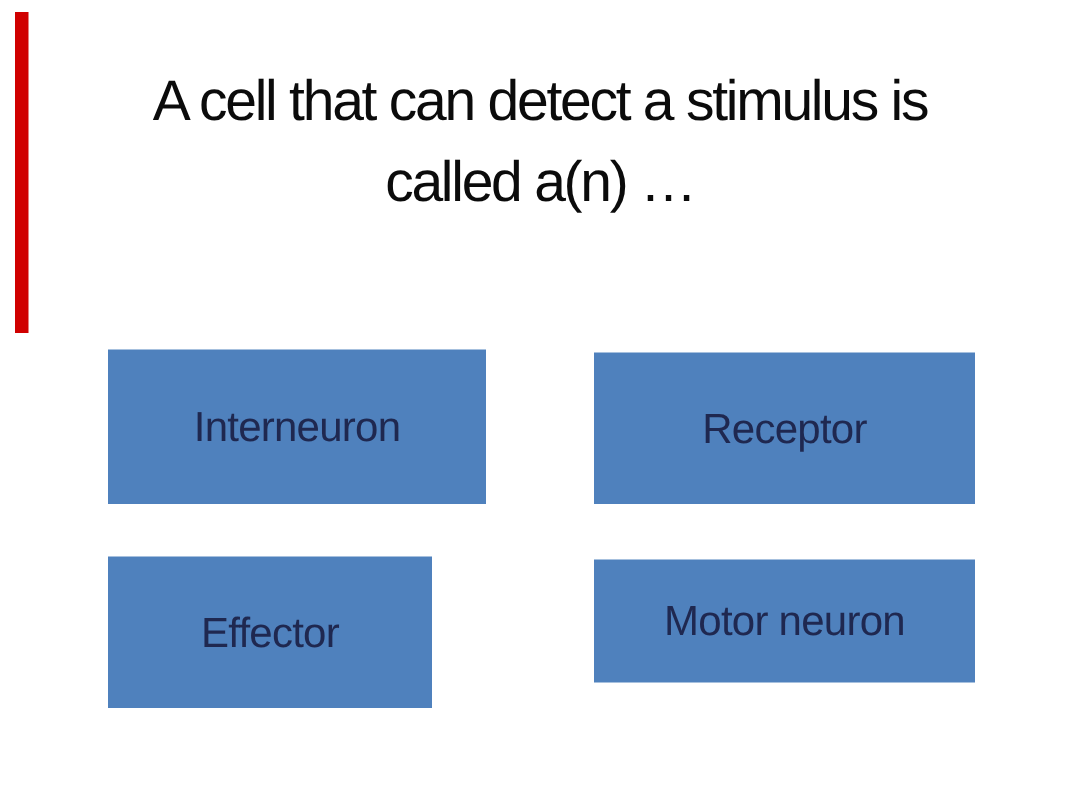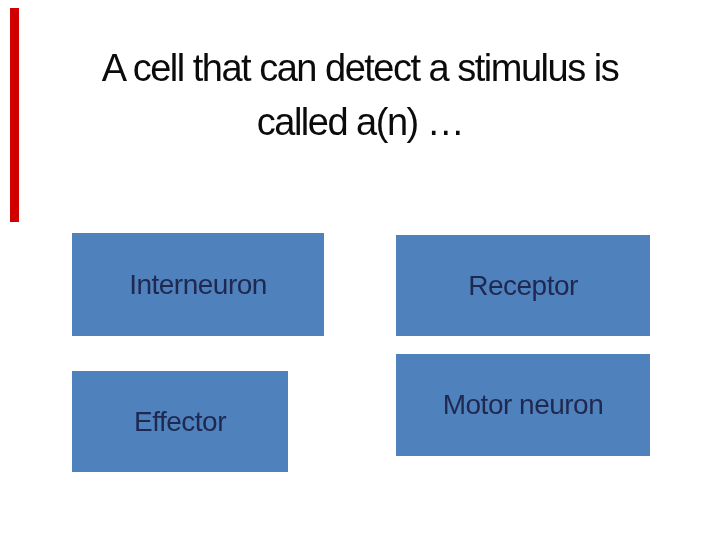--- a/index.html
+++ b/index.html
@@ -47,21 +47,21 @@
     background: var(--answer-fill, #4f81bd);
     color: var(--answer-text, #1f2850);
     font-size: 28px;
     letter-spacing: -0.5px;
     cursor: pointer;
     user-select: none;
   }
   .box-interneuron { left: 72px;  top: 233px; width: 252px; height: 103px; }
   .box-receptor    { left: 396px; top: 235px; width: 254px; height: 101px; }
   .box-effector    { left: 72px;  top: 371px; width: 216px; height: 101px; }
-  .box-motor       { left: 396px; top: 354px; width: 254px; height: 102px; }
+  .box-motor       { left: 396px; top: 373px; width: 254px; height: 82px; }
 </style>
 </head>
 <body>
 
 <div class="slide">
 
   <div class="accent-bar"></div>
 
   <h1 class="title">
     <span class="line">A cell that can detect a stimulus is</span>

